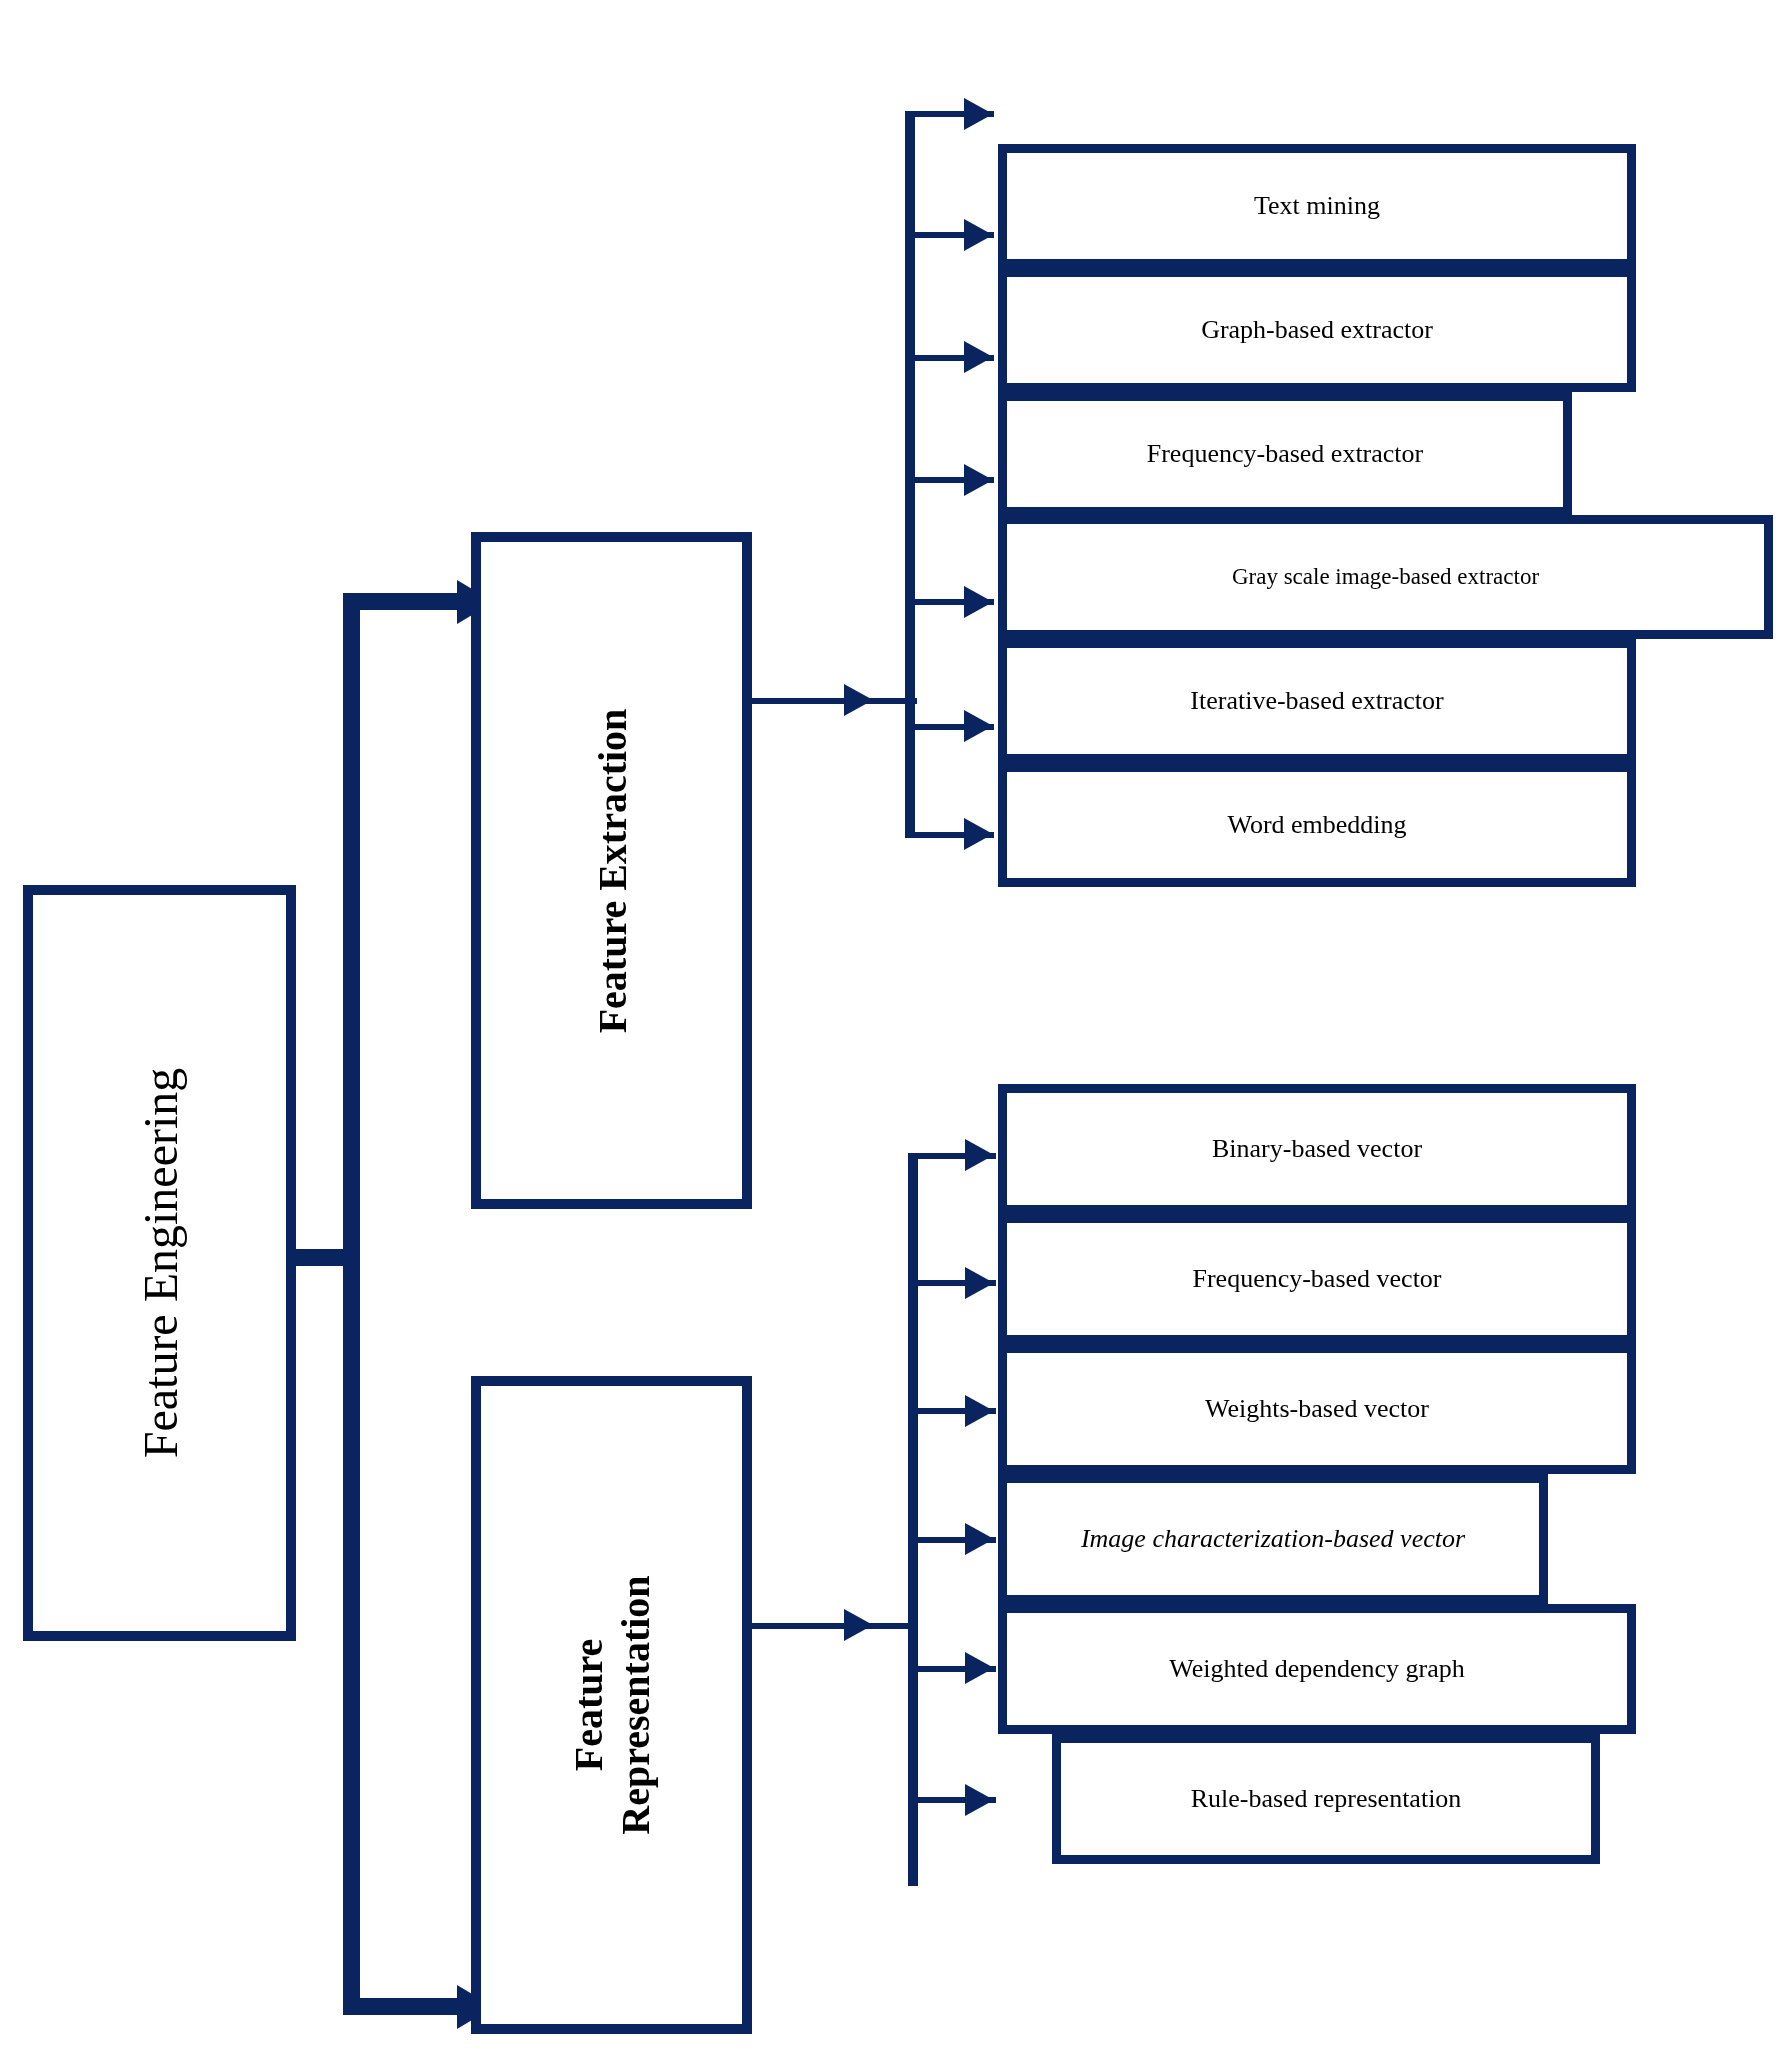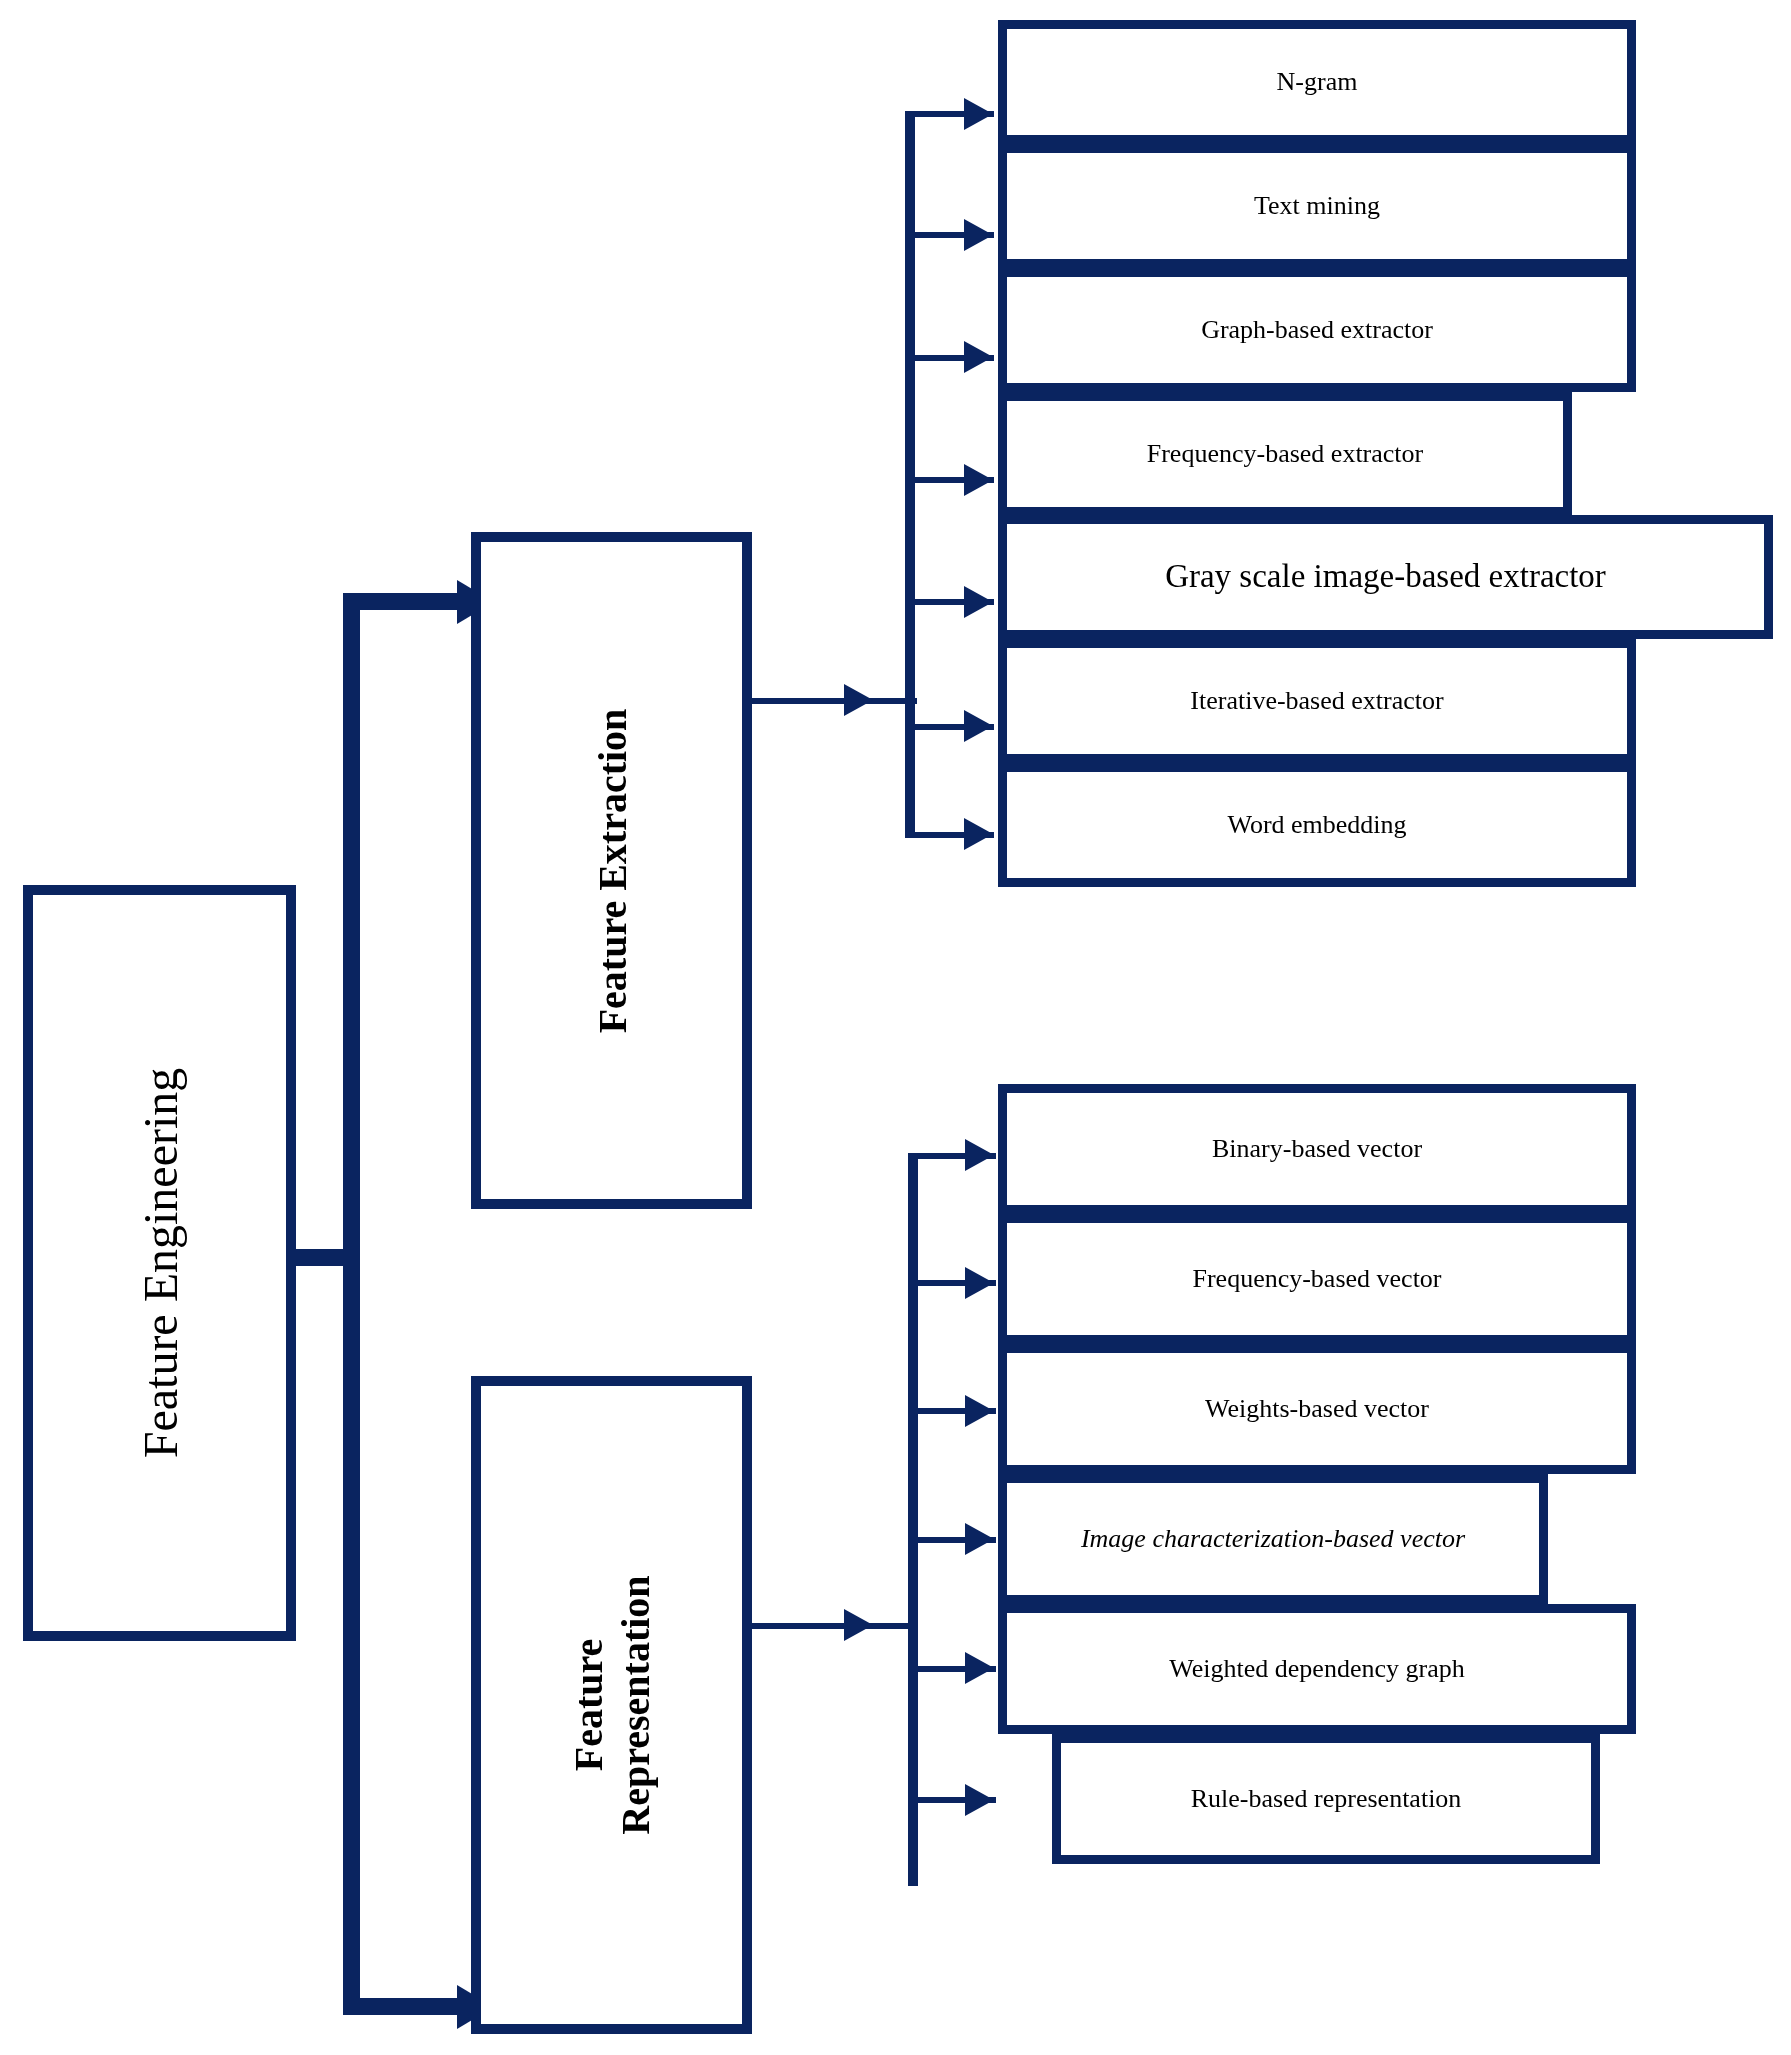--- a/index.html
+++ b/index.html
@@ -17,21 +17,21 @@
     background:#ffffff;
     border:9px solid #0A2460;
     display:flex;
     align-items:center;
     justify-content:center;
     text-align:center;
     color:#000000;
     line-height:1.15;
   }
   .leaf{ font-size:26px; }
-  .leaf.big{ font-size:33px;text-align:right; }
+  .leaf.big{ font-size:23px;text-align:right; }
   .rot{
     position:absolute;
     box-sizing:border-box;
     background:#ffffff;
     border:10.2px solid #0A2460;
   }
   .rot .lbl{
     position:absolute;
     left:50%; top:50%;
     transform:translate(-50%,-50%) rotate(-90deg);
@@ -97,23 +97,20 @@
 
   <div class="seg" style="left:905px; top:599px; width:89px; height:6.4px;"></div>
   <div class="arrowhead" style="left:964px; top:586px;"></div>
 
   <div class="seg" style="left:905px; top:724px; width:89px; height:6.4px;"></div>
   <div class="arrowhead" style="left:964px; top:710px;"></div>
 
   <div class="seg" style="left:905px; top:832px; width:89px; height:6.4px;"></div>
   <div class="arrowhead" style="left:964px; top:818px;"></div>
 
-  <div class="box leaf" style="left:998px; top:20.4px; width:638px; height:124px;">
-    <span>N-gram</span>
-  </div>
 
   <div class="box leaf" style="left:998px; top:144px; width:638px; height:124px;">
     <span>Text mining</span>
   </div>
 
   <div class="box leaf" style="left:998px; top:268px; width:638px; height:124px;">
     <span>Graph-based extractor</span>
   </div>
 
   <div class="box leaf" style="left:998px; top:392px; width:574px; height:124px;">

